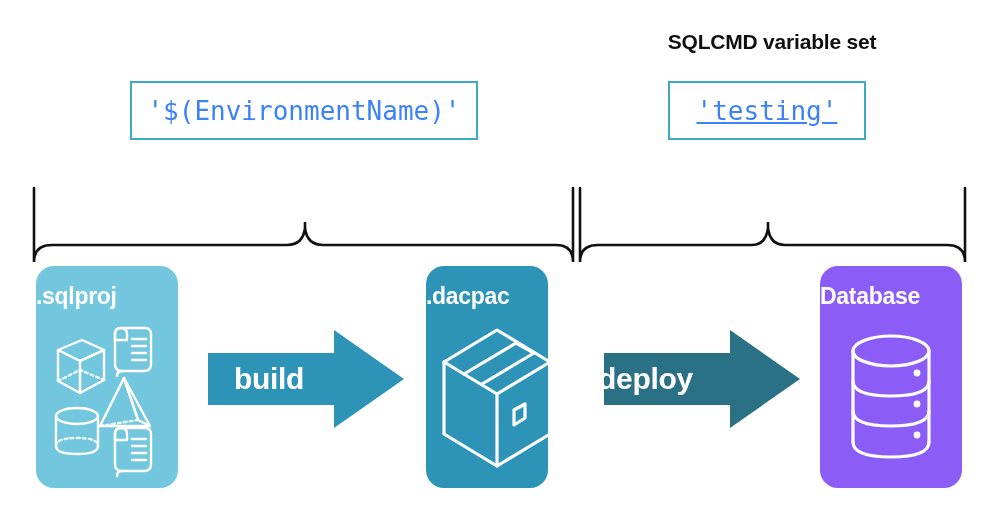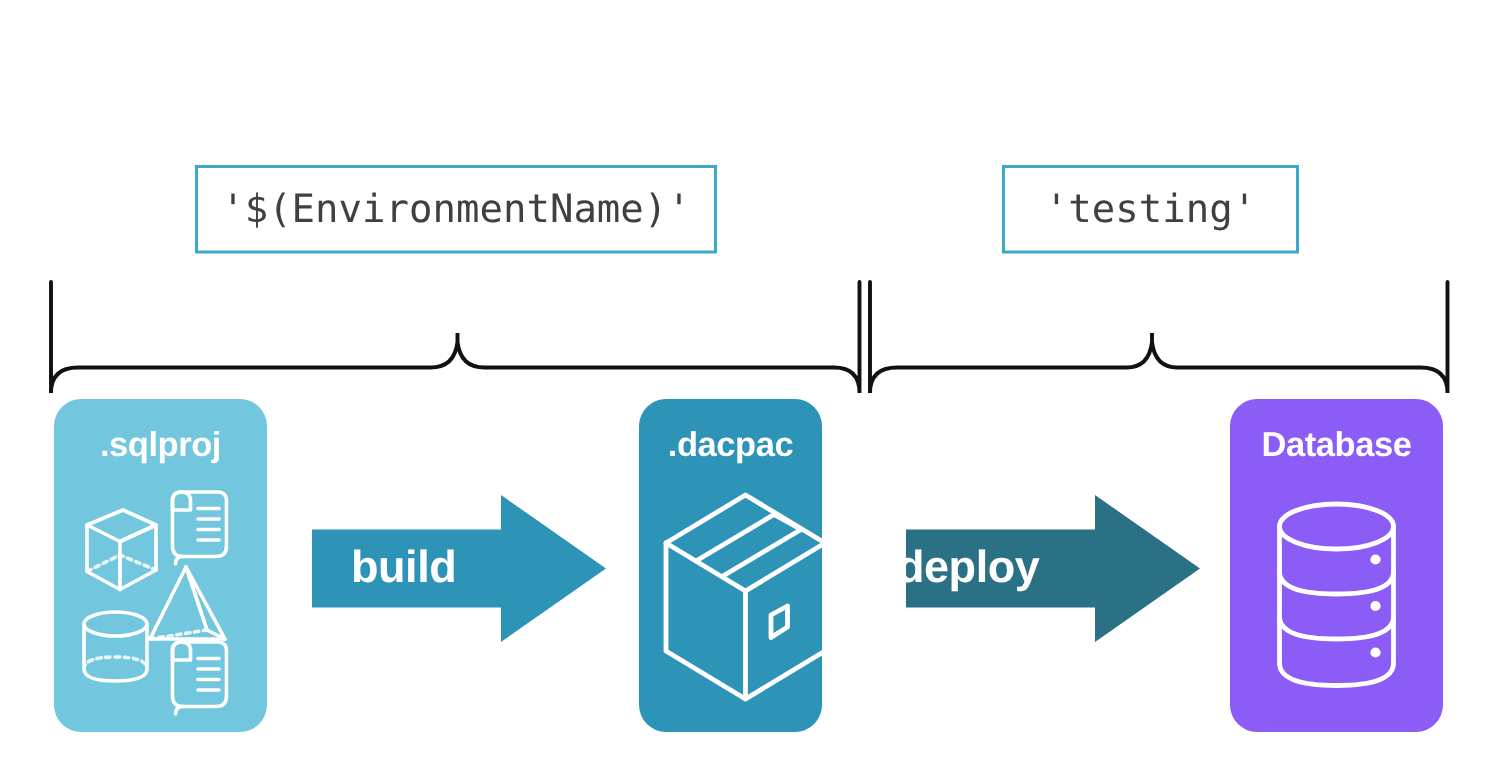--- a/index.html
+++ b/index.html
@@ -38,41 +38,40 @@
   
   .code-box {
     border: 2px solid #3CA9C6;
     background: #ffffff;
     box-sizing: border-box;
     display: flex;
     align-items: center;
     justify-content: center;
     font-family: "DejaVu Sans Mono", "Liberation Mono", monospace;
     font-size: 26px;
-    color: #404040;
+    color: #3b82f6;
     letter-spacing: 0px;
     white-space: nowrap;
-    margin-top: 29px;
   }
   #code-left  { left: 130px; top: 81px;  width: 348px; height: 59px; }
-  #code-right { left: 668px; top: 81px;  width: 198px; height: 59px; }
+  #code-right { left: 668px; top: 81px;  width: 198px; height: 59px; text-decoration: underline; }
 
   
   .brace-svg { overflow: visible; }
 
   
   .stage-box {
     border-radius: 18px;
     box-sizing: border-box;
     position: absolute;
   }
   .stage-label {
     position: absolute;
     left: 0; right: 0;
-    text-align: center;
+    text-align: left;
     color: #ffffff;
     font-family: "Liberation Sans", sans-serif;
     font-weight: bold;
     font-size: 23px;
     letter-spacing: -0.3px;
     white-space: nowrap;
   }
   #box-sqlproj  { left: 36px;  top: 266px; width: 142px; height: 222px; background: #72C6DE; }
   #box-dacpac   { left: 426px; top: 266px; width: 122px; height: 222px; background: #2D94B8; }
   #box-database { left: 820px; top: 266px; width: 142px; height: 222px; background: #8b5cf6; }
@@ -108,20 +107,21 @@
   }
   #arrow-build  { left: 208px; top: 327px; width: 196px; height: 104px; }
   #arrow-deploy { left: 572px; top: 327px; width: 196px; height: 104px; padding-left: 32px; }
 </style>
 </head>
 <body>
 
 <div id="stage">
 
 
+  <div class="section-title abs" id="title-right">SQLCMD variable set</div>
 
   <div class="code-box abs" id="code-left">'$(EnvironmentName)'</div>
 
   <div class="code-box abs" id="code-right">'testing'</div>
 
   <svg class="abs brace-svg" style="left:0px; top:140px;" width="600" height="110" viewBox="0 0 600 110">
     <path d="M 34 108
              L 34 182
              Q 34 165 52 165
              L 287 165

